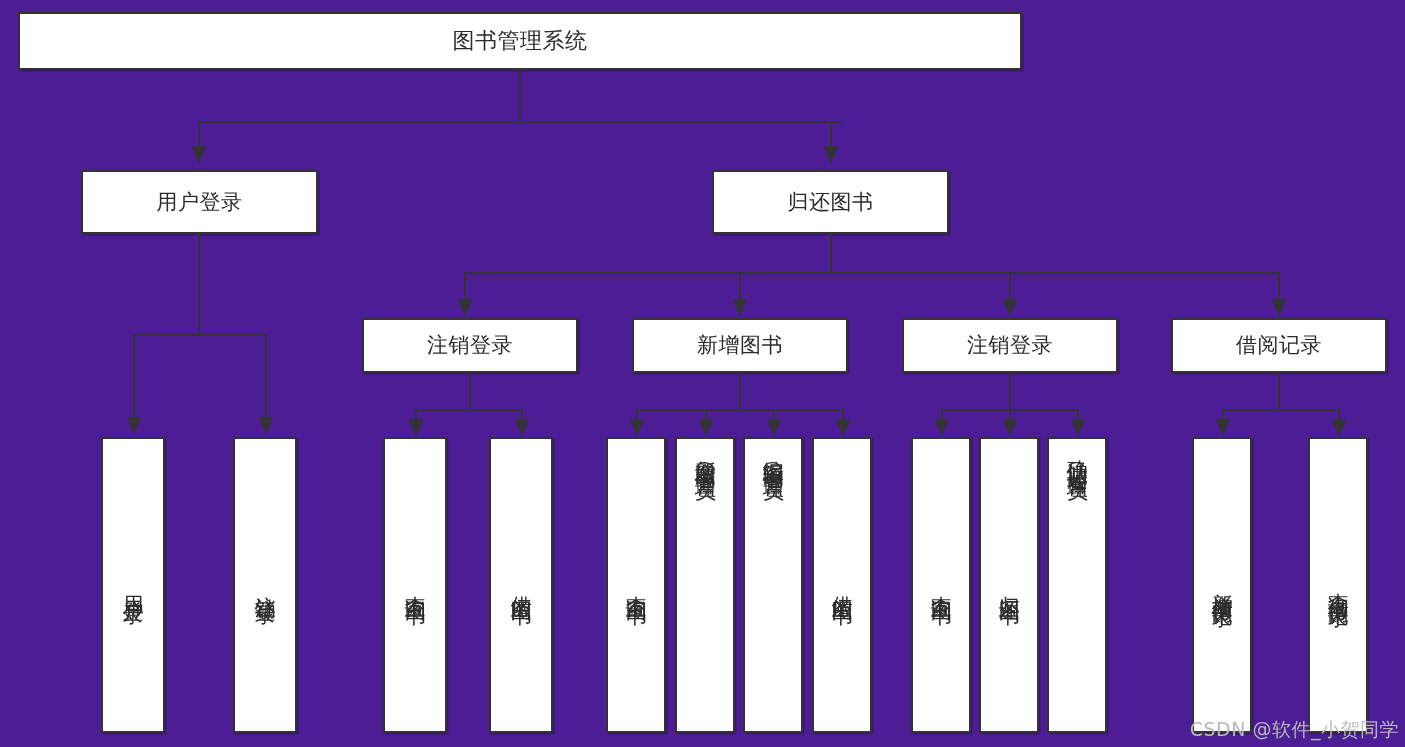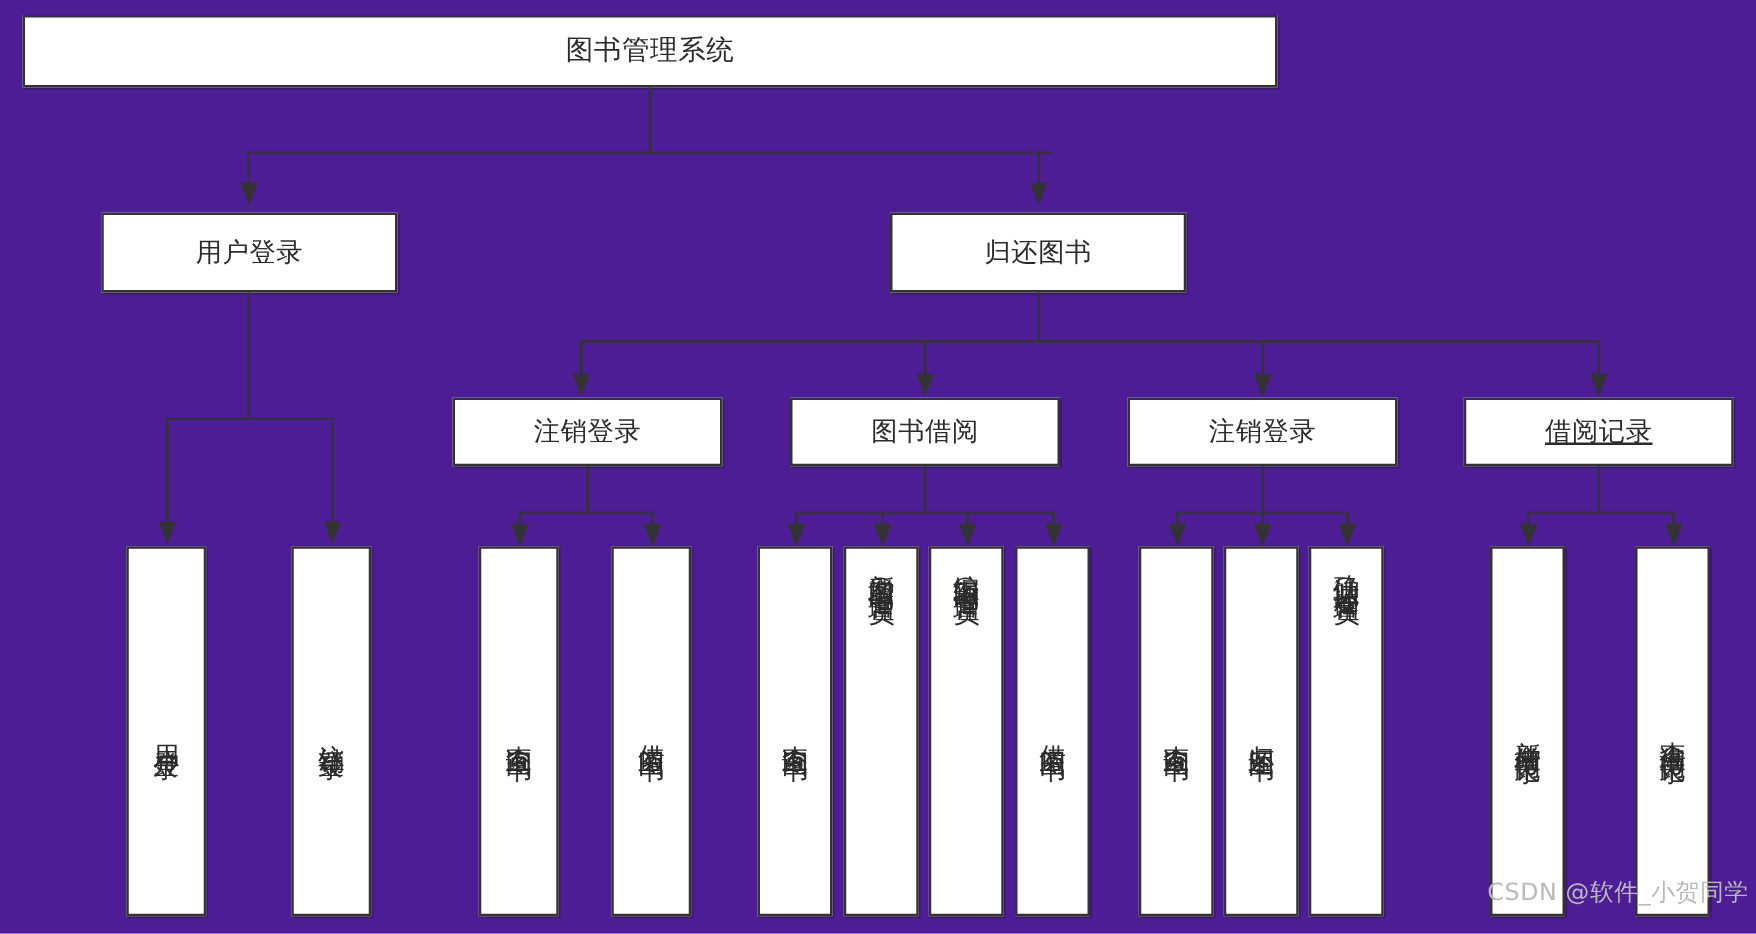--- a/index.html
+++ b/index.html
@@ -76,21 +76,21 @@
     height: 0;
     border-left: 7px solid transparent;
     border-right: 7px solid transparent;
     border-top: 18px solid #333333;
   }
 
   
   #watermark {
     position: absolute;
     right: 6px;
-    bottom: 20px;
+    bottom: 4px;
     font-size: 19px;
     color: #b9b9b9;
     white-space: nowrap;
     letter-spacing: 0.5px;
     pointer-events: none;
   }
 </style>
 </head>
 <body>
 
@@ -137,26 +137,26 @@
   <div class="ln vl" style="left:1009px; top:272px; height:28px;"></div>
   <div class="arrow" style="left:1003px; top:299px;"></div>
 
   <div class="ln vl" style="left:1278px; top:272px; height:28px;"></div>
   <div class="arrow" style="left:1272px; top:299px;"></div>
 
   <div class="node h" style="left:362px; top:318px; width:216px; height:55px;">
     <span class="label">注销登录</span>
   </div>
   <div class="node h" style="left:632px; top:318px; width:216px; height:55px;">
-    <span class="label">图书借阅</span>
+    <span class="label">新增图书</span>
   </div>
   <div class="node h" style="left:902px; top:318px; width:216px; height:55px;">
     <span class="label">注销登录</span>
   </div>
-  <div class="node h" style="left:1171px; top:318px; width:216px; height:55px;text-decoration:underline;">
+  <div class="node h" style="left:1171px; top:318px; width:216px; height:55px;">
     <span class="label">借阅记录</span>
   </div>
 
   <div class="ln vl" style="left:469px; top:373px; height:37px;"></div>
   <div class="ln hl" style="left:415px; top:409px; width:108px;"></div>
   <div class="ln vl" style="left:415px; top:409px; height:12px;"></div>
   <div class="arrow" style="left:409px; top:419px;"></div>
   <div class="ln vl" style="left:521px; top:409px; height:12px;"></div>
   <div class="arrow" style="left:515px; top:419px;"></div>
 

